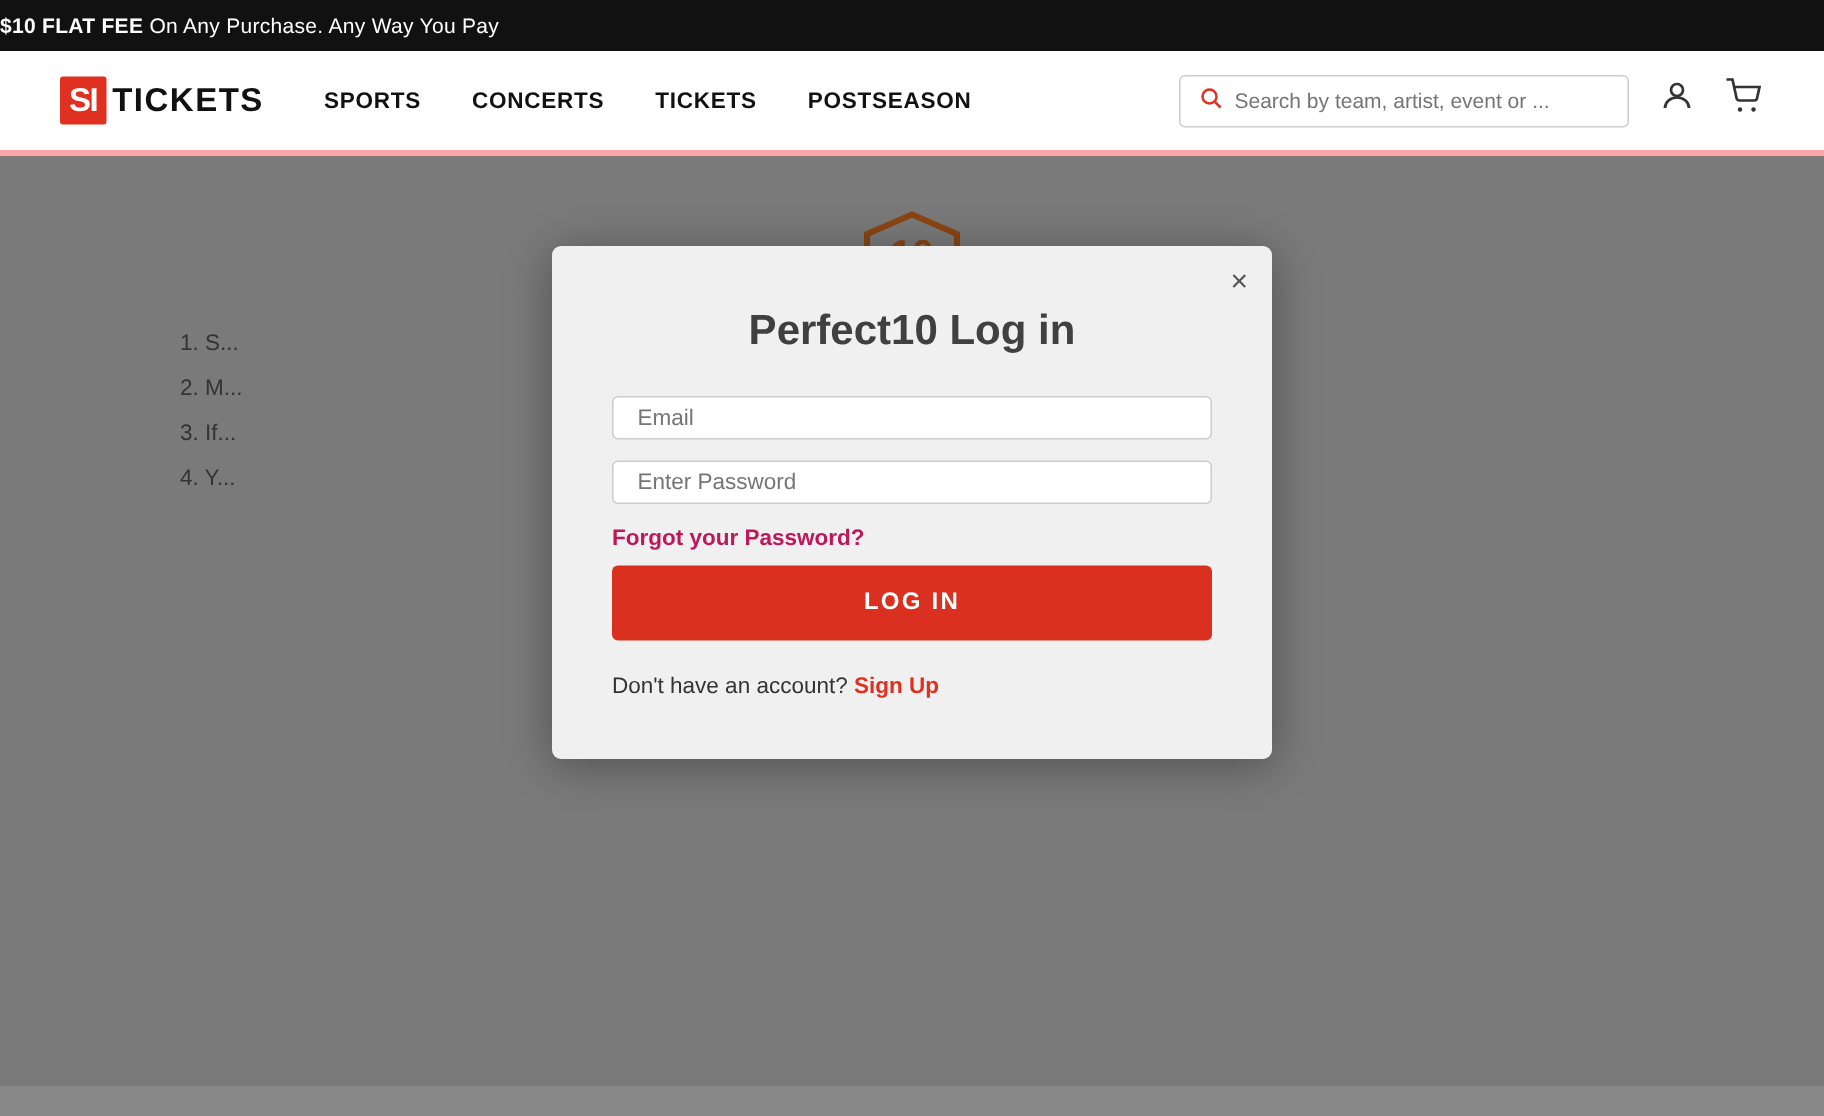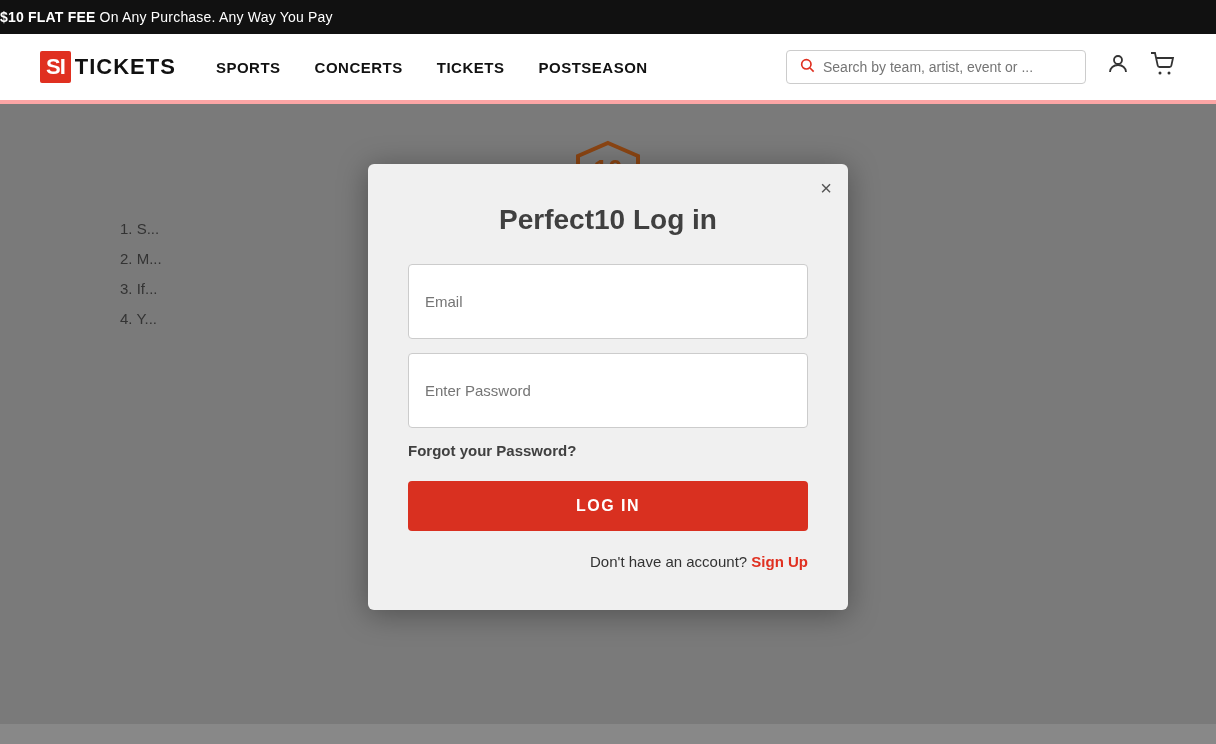--- a/index.html
+++ b/index.html
@@ -174,56 +174,56 @@
     .modal-title {
       text-align: center;
       font-size: 28px;
       font-weight: 800;
       color: #404040;
       margin-bottom: 28px;
     }
 
     .modal-input {
       width: 100%;
-      padding: 28px 16px;
+      padding: 5px 16px;
       border: 1.5px solid #ccc;
       border-radius: 4px;
       font-size: 15px;
       color: #888;
       background: #fff;
       margin-bottom: 14px;
       outline: none;
     }
 
     .forgot-password {
       display: inline-block;
-      color: #404040;
-      font-size: 15px;
-      font-weight: 700;
-      margin-bottom: 22px;
+      color: #be185d;
+      font-size: 15px;
+      font-weight: 700;
+      margin-bottom: 10px;
       cursor: pointer;
       text-decoration: none;
     }
 
     .login-btn {
       width: 100%;
       background: #d93020;
       color: #fff;
       font-size: 16px;
       font-weight: 700;
       letter-spacing: 1.5px;
       padding: 16px;
       border: none;
       border-radius: 4px;
       cursor: pointer;
       margin-bottom: 22px;
     }
 
     .signup-text {
-      text-align: right;
+      text-align: left;
       font-size: 15px;
       color: #333;
     }
     .signup-link {
       color: #e03020;
       font-weight: 700;
       cursor: pointer;
       text-decoration: none;
     }
   </style>

